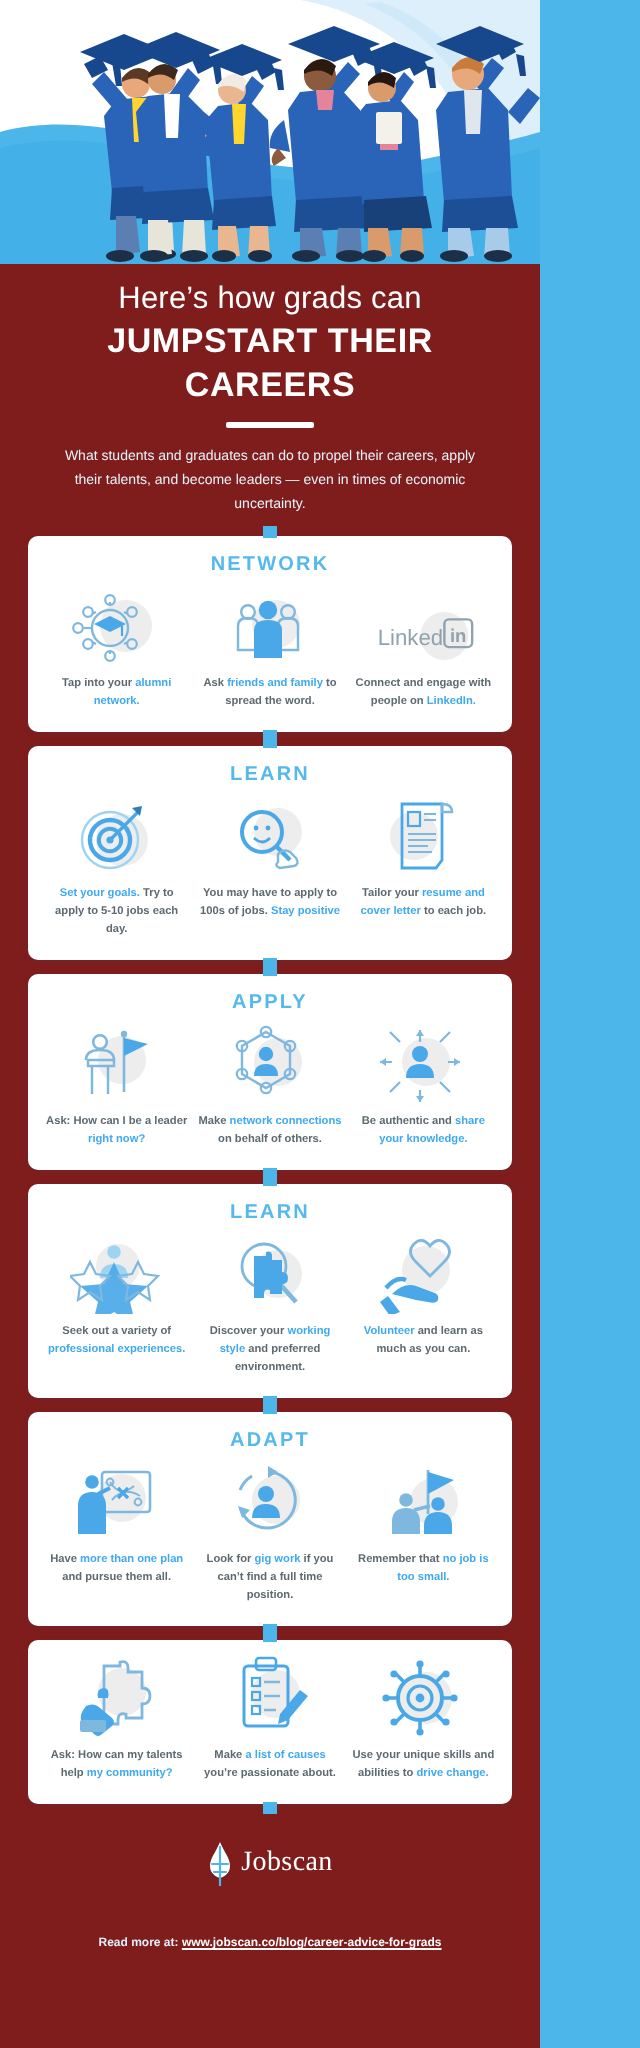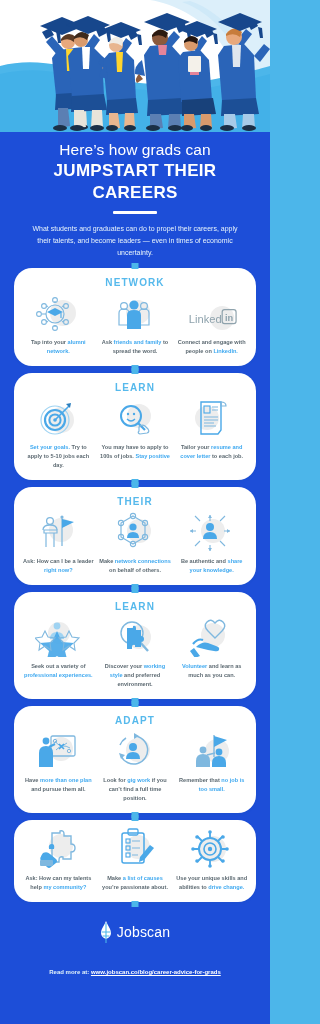--- a/index.html
+++ b/index.html
@@ -4,39 +4,39 @@
 <style>
   * { margin:0; padding:0; box-sizing:border-box; }
   html,body { width:270px; }
   body {
     width:270px; height:1024px;
     font-family:"Liberation Sans", sans-serif;
     background:#4cb6ea;
     overflow:hidden;
     position:relative;
   }
-  .page { position:relative; width:270px; height:1024px; background:#1d4ed8; }
+  .page { position:relative; width:270px; height:1024px; background:#7f1d1d; }
 
   
   .hero { position:relative; width:270px; height:132px; background:#ffffff; overflow:hidden; }
   .hero svg { position:absolute; left:0; top:0; }
 
   
   .header-block { padding:8px 14px 4px; text-align:center; }
   .head-line1 { color:#ffffff; font-size:15.5px; font-weight:400; letter-spacing:.1px; line-height:1.25; }
   .head-line2 { color:#ffffff; font-size:17px; font-weight:700; letter-spacing:.3px; line-height:1.25; margin-top:1px; }
   .head-rule { width:44px; height:3px; background:#ffffff; margin:8px auto 9px; border-radius:1px; }
   .head-sub { color:#e8f4fb; font-size:7px; line-height:1.75; font-weight:400; padding:0 14px; }
 
   
   .sections { position:relative; padding:4px 14px 0; }
   .card {
     position:relative;
     background:#ffffff;
-    border-radius:18px;
+    border-radius:5px;
     padding:9px 6px 10px;
     margin-bottom:7px;
     box-shadow:0 1px 3px rgba(20,90,140,.10);
   }
   .card-title {
     text-align:center;
     color:#56b9ec;
     font-size:10px;
     font-weight:700;
     letter-spacing:1.1px;
@@ -59,21 +59,21 @@
     font-size:5.6px;
     line-height:1.62;
     color:#5d6a72;
     text-align:center;
     font-weight:600;
   }
   .cap b { color:#3fa9f0; font-weight:700; }
 
   
   .footer { text-align:center; padding:12px 10px 10px; }
-  .logo-row { display:flex; align-items:center; justify-content:center; gap:5px; margin-bottom:26px; }
+  .logo-row { display:flex; align-items:center; justify-content:center; gap:5px; margin-bottom:26px;font-family:Liberation Serif, serif; }
   .logo-mark { width:12px; height:22px; }
   .logo-text { color:#ffffff; font-size:14px; font-weight:400; letter-spacing:.2px; }
   .footer-line { font-size:6px; color:#dff0fa; font-weight:600; }
   .footer-line a, .footer-url { color:#ffffff; font-weight:700; text-decoration:underline; }
 </style>
 </head>
 <body>
 
 <div class="page">
 
@@ -294,21 +294,21 @@
                 <path d="M15 19 l14 0 M15 22 l14 0 M15 25 l10 0 M15 28 l12 0" stroke="#7fb8df" stroke-width="1.1"></path>
               </svg>
             </div>
             <div class="cap"><span>Tailor your </span><b>resume and cover letter</b><span> to each job.</span></div>
           </div>
         </div>
         <div class="tab-bottom"></div>
       </div>
       <div class="card">
         <div class="tab-top"></div>
-        <div class="card-title">THEIR</div>
+        <div class="card-title">APPLY</div>
         <div class="cols">
           <div class="col">
             <div class="icon-wrap">
               <svg width="46" height="40" viewBox="0 0 46 40">
                 <circle cx="26" cy="18" r="12" fill="#ededed"></circle>
                 <circle cx="15" cy="9" r="3.4" fill="none" stroke="#7fb8df" stroke-width="1.3"></circle>
                 <path d="M8 18 q0 -5 7 -5 q7 0 7 5" fill="none" stroke="#7fb8df" stroke-width="1.3"></path>
                 <path d="M9 18 l13 0 0 3 -13 0z" fill="none" stroke="#7fb8df" stroke-width="1.2"></path>
                 <path d="M11 21 l0 14 M19 21 l0 14" stroke="#7fb8df" stroke-width="1.2"></path>
                 <path d="M27 6 l0 28" stroke="#7fb8df" stroke-width="1.3"></path>

